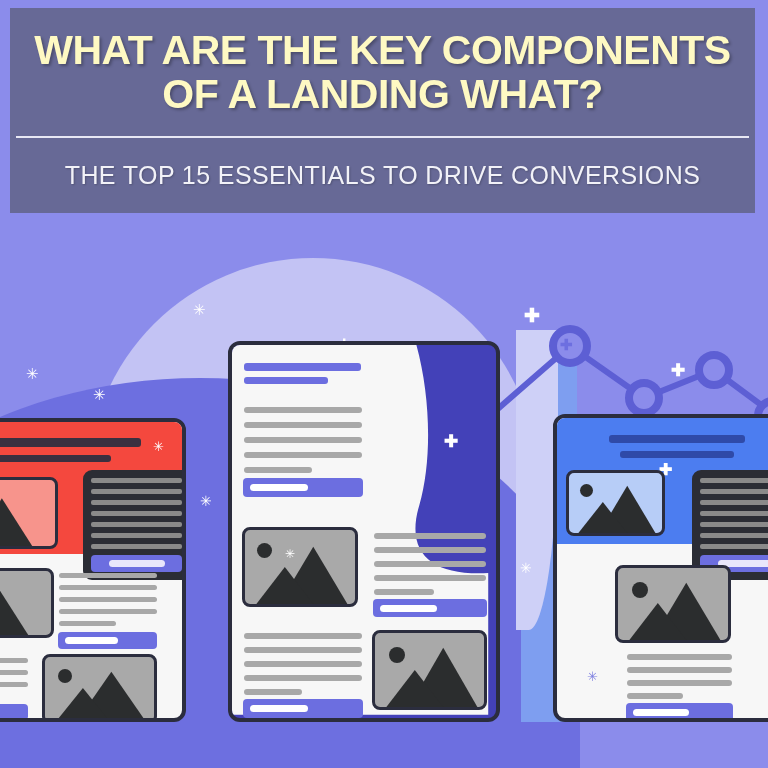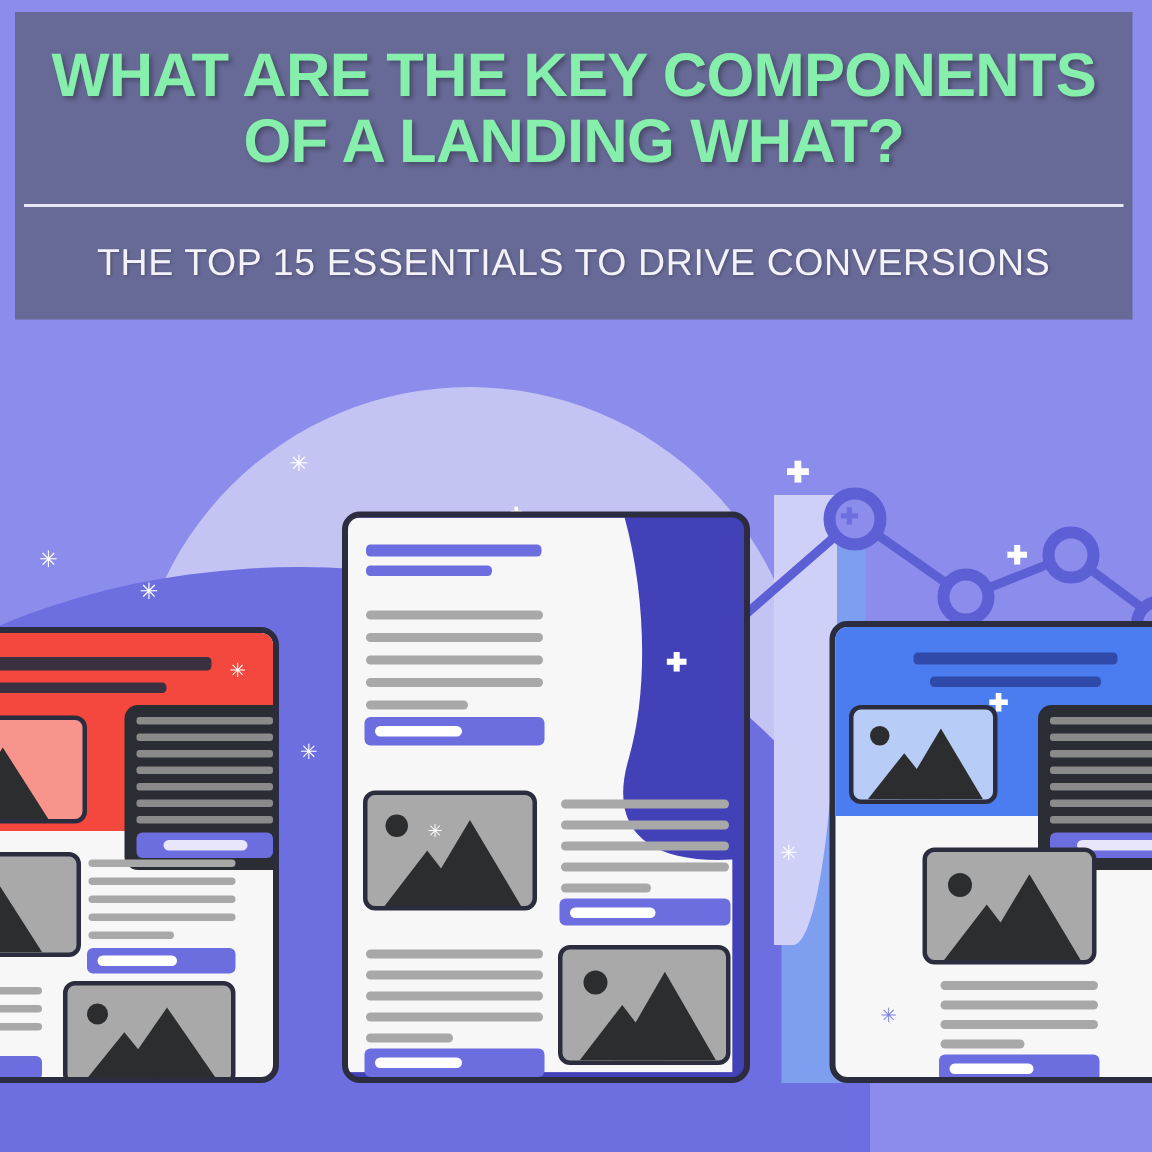--- a/index.html
+++ b/index.html
@@ -49,21 +49,21 @@
   .banner-top{
     flex:0 0 128px;display:flex;align-items:center;justify-content:center;
     padding:0 8px;box-sizing:border-box;
   }
   .banner-divider{height:2px;background:#e8e8f4;margin:0 6px;}
   .banner-bottom{
     flex:1;display:flex;align-items:center;justify-content:center;
     padding:12px 8px;box-sizing:border-box;
   }
   .title{
-    margin:0;color:#86efac;text-align:center;
+    margin:0;color:#fef9c3;text-align:center;
     font-size:41px;font-weight:bold;line-height:1.08;letter-spacing:-0.5px;
     text-shadow:2px 2px 3px rgba(0,0,0,0.28);
     font-family:"Liberation Sans", sans-serif;
   }
   .subtitle{
     margin:0;color:#f2f2f8;text-align:center;
     font-size:25px;font-weight:400;letter-spacing:0.4px;
     text-shadow:1px 1px 2px rgba(0,0,0,0.22);
   }
 

